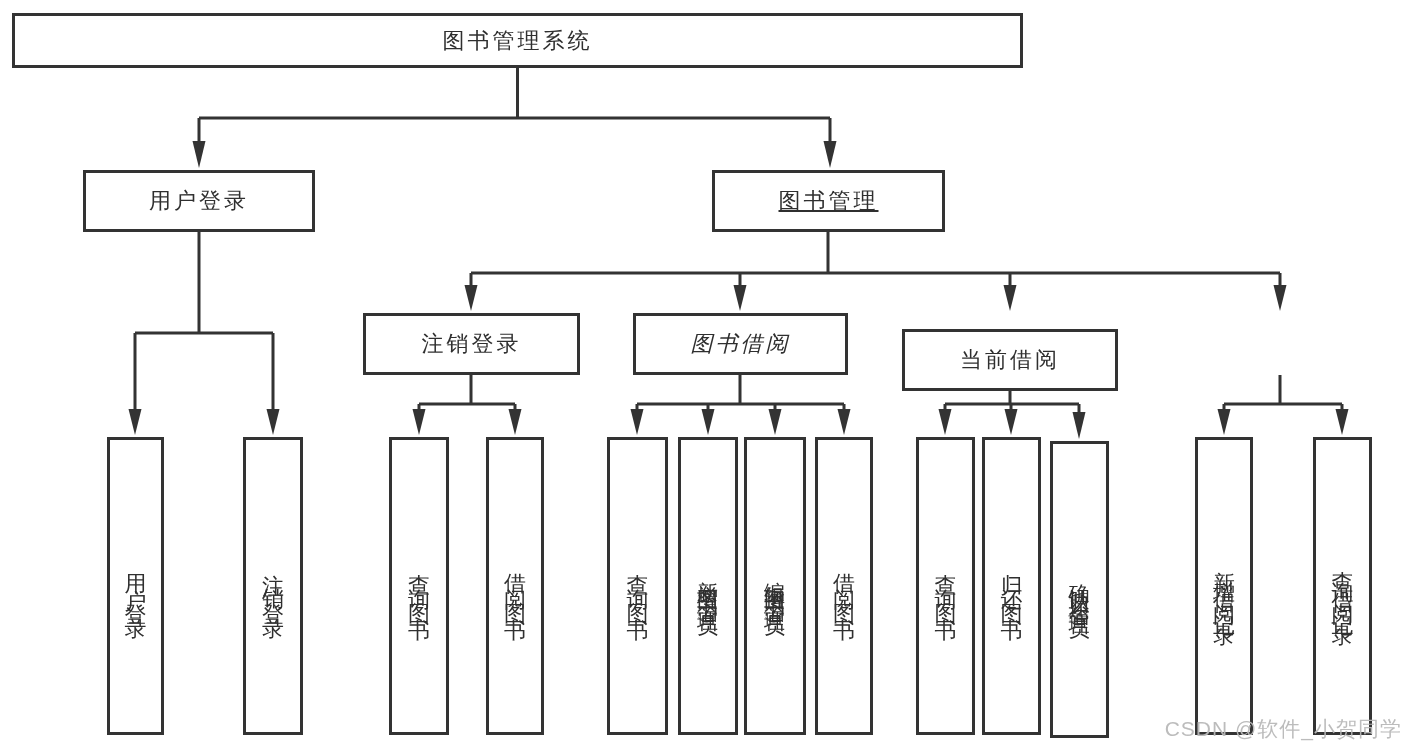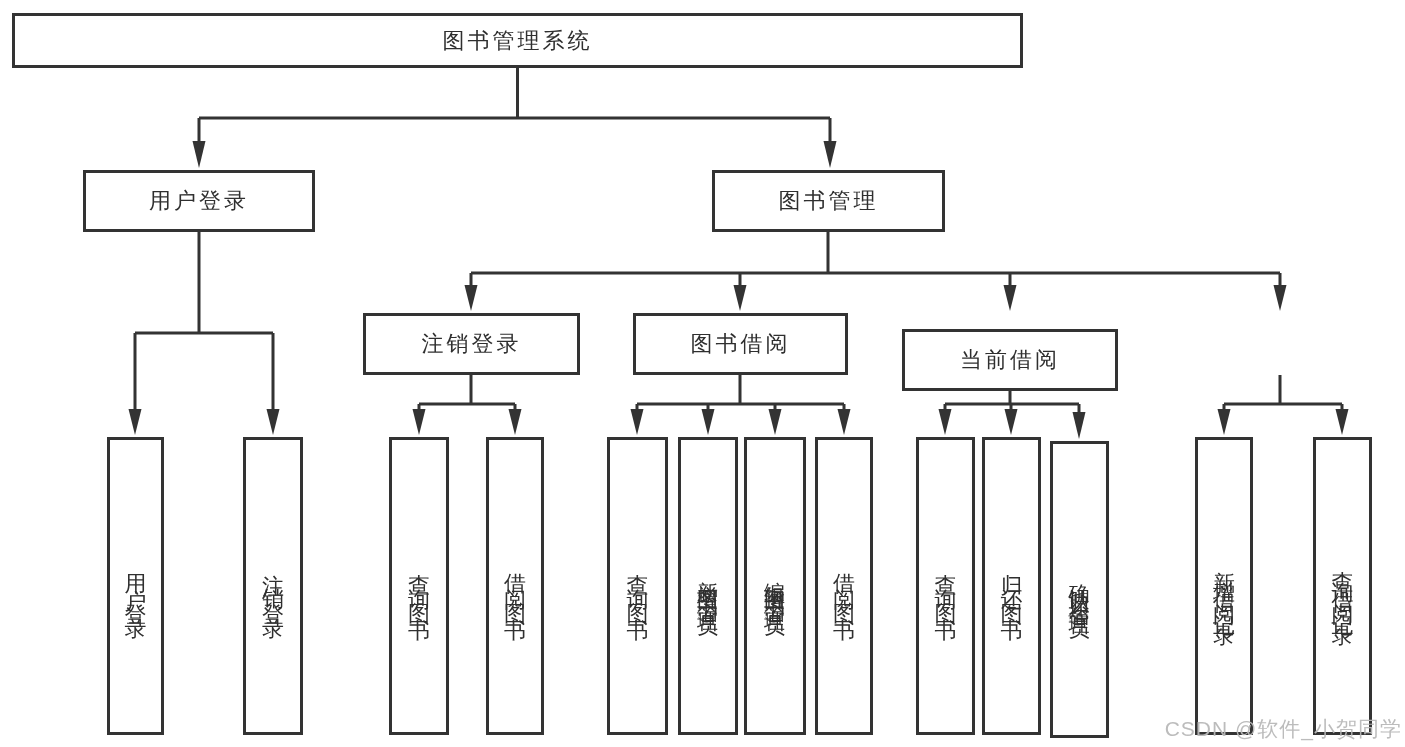--- a/index.html
+++ b/index.html
@@ -87,24 +87,24 @@
     <g>
       <path d="M1280,375 V404 M1224,404 H1342 M1224,404 V410 M1342,404 V410"></path>
       <polygon points="1217.5,409 1230.5,409 1224,435"></polygon>
       <polygon points="1335.5,409 1348.5,409 1342,435"></polygon>
     </g>
   </svg>
 
   <div class="node h" style="left:12px;top:13px;width:1011px;height:55px;">图书管理系统</div>
 
   <div class="node h" style="left:83px;top:170px;width:232px;height:62px;">用户登录</div>
-  <div class="node h" style="left:712px;top:170px;width:233px;height:62px;">图书管理</div>
+  <div class="node h" style="left:712px;top:170px;width:233px;height:62px;text-decoration:underline;">图书管理</div>
 
   <div class="node h" style="left:363px;top:313px;width:217px;height:62px;">注销登录</div>
-  <div class="node h" style="left:633px;top:313px;width:215px;height:62px;">图书借阅</div>
+  <div class="node h" style="left:633px;top:313px;width:215px;height:62px;font-style:italic;">图书借阅</div>
   <div class="node h" style="left:902px;top:329px;width:216px;height:62px;">当前借阅</div>
 
   <div class="node v" style="left:107px;top:437px;width:57px;height:298px;">用户登录</div>
   <div class="node v" style="left:243px;top:437px;width:60px;height:298px;">注销登录</div>
 
   <div class="node v" style="left:389px;top:437px;width:60px;height:298px;">查询图书</div>
   <div class="node v" style="left:486px;top:437px;width:58px;height:298px;">借阅图书</div>
 
   <div class="node v" style="left:607px;top:437px;width:61px;height:298px;">查询图书</div>
   <div class="node v sp9" style="left:678px;top:437px;width:60px;height:298px;">新增图书（管理员）</div>

